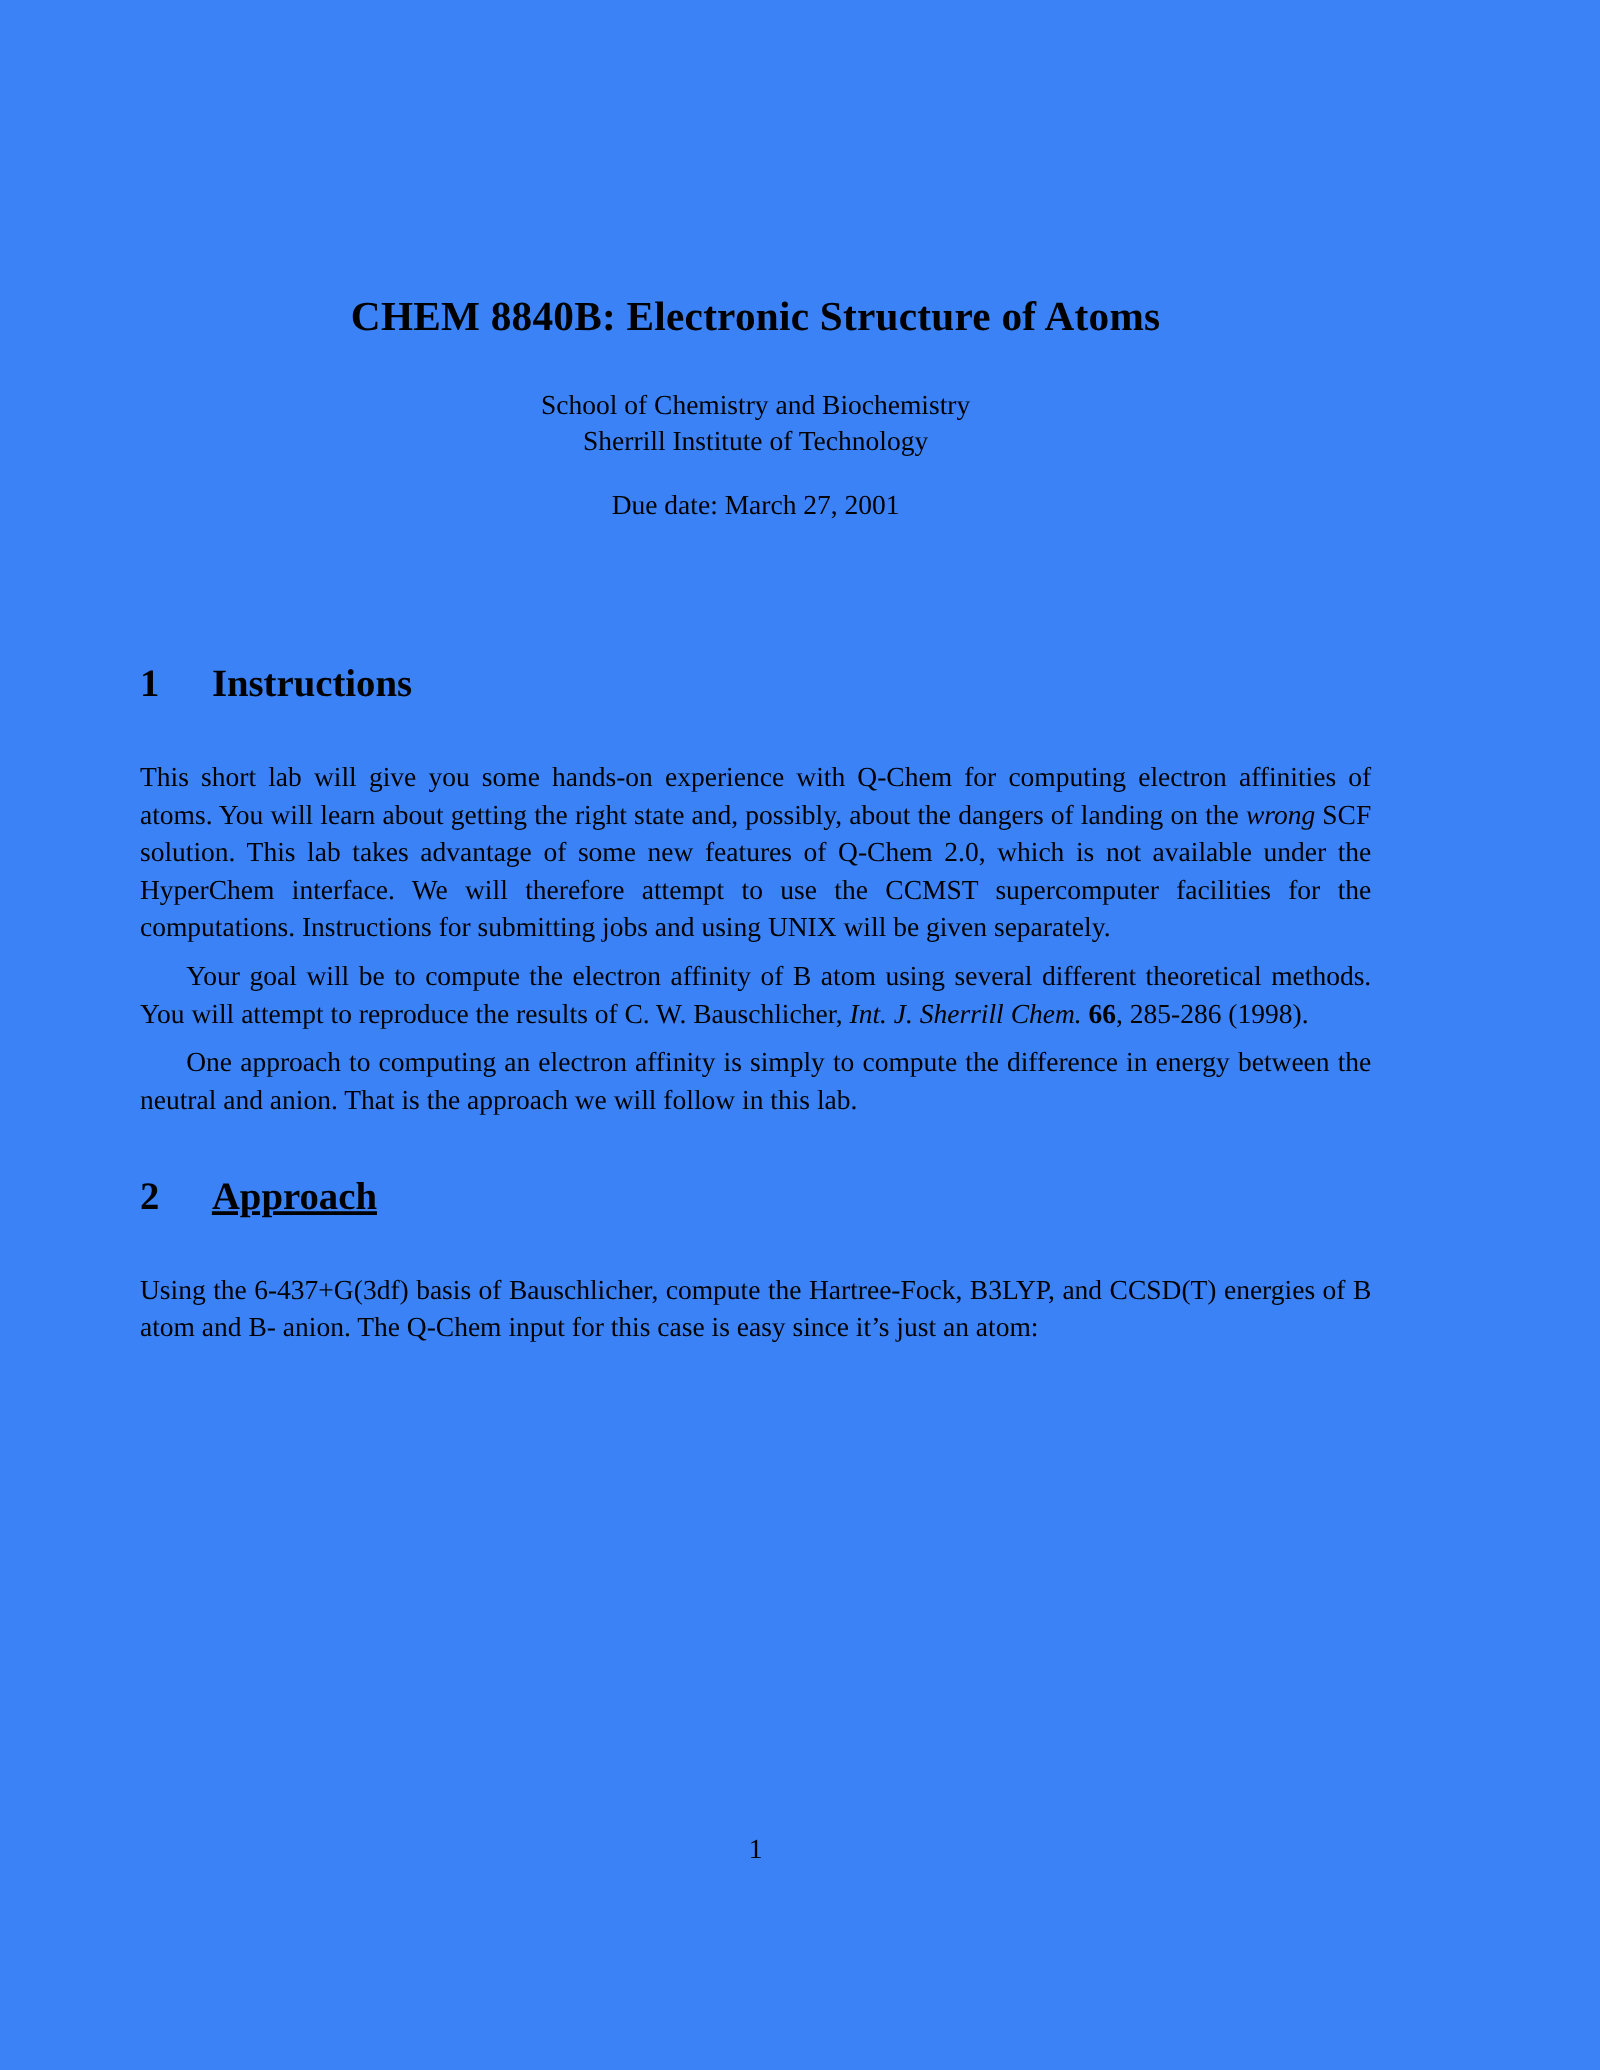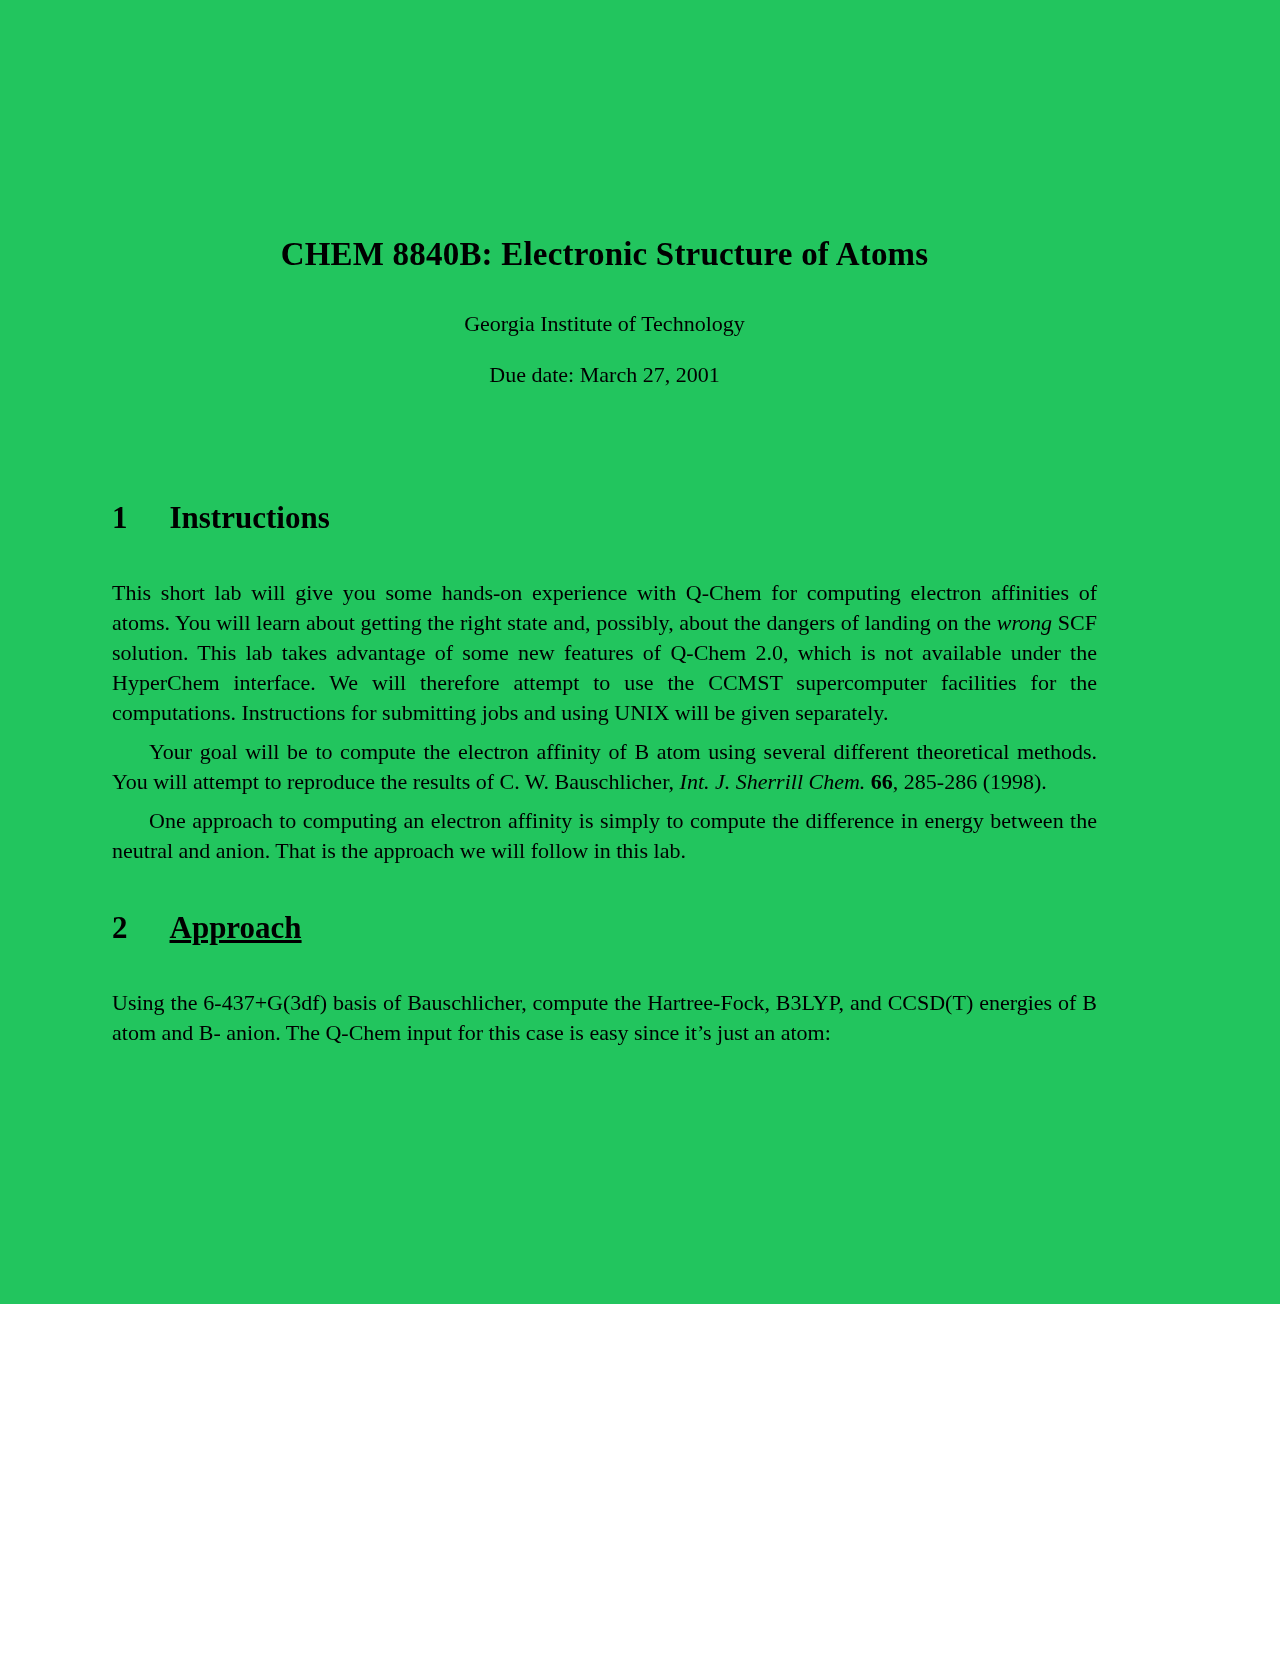--- a/index.html
+++ b/index.html
@@ -1,21 +1,21 @@
 <!DOCTYPE html>
 <html><head>
 <meta charset="utf-8">
 <style>
   * { box-sizing: border-box; }
   html, body { margin: 0; padding: 0; background: #ffffff; }
   .page {
     position: relative;
     width: 1280px;
-    height: 1304px;
-    background: #22c55e;
+    height: 1656px;
+    background: #3b82f6;
     color: #000000;
     font-family: "Liberation Serif", "DejaVu Serif", serif;
     overflow: hidden;
   }
   .content {
     margin-left: 112px;
     width: 985px;
     padding-top: 236px;
   }
   .doc-title {
@@ -67,21 +67,22 @@
 </style>
 </head>
 <body>
 
 <div class="page">
   <div class="content">
 
     <h1 class="doc-title">CHEM 8840B: Electronic Structure of Atoms</h1>
 
     <div class="author-block">
-      <div>Georgia Institute of Technology</div>
+      <div>School of Chemistry and Biochemistry</div>
+      <div>Sherrill Institute of Technology</div>
     </div>
 
     <div class="due-date">Due date: March 27, 2001</div>
 
     <h2 class="section-heading sec-1"><span class="sec-num">1</span><span>Instructions</span></h2>
 
     <p class="body-par first"><span>This short lab will give you some hands-on experience with Q-Chem for computing electron affinities of atoms. You will learn about getting the right state and, possibly, about the dangers of landing on the </span><em>wrong</em><span> SCF solution. This lab takes advantage of some new features of Q-Chem 2.0, which is not available under the HyperChem interface. We will therefore attempt to use the CCMST supercomputer facilities for the computations. Instructions for submitting jobs and using UNIX will be given separately.</span></p>
 
     <p class="body-par indent"><span>Your goal will be to compute the electron affinity of B atom using several different theoretical methods. You will attempt to reproduce the results of C. W. Bauschlicher, </span><em>Int. J. Sherrill Chem.</em> <strong>66</strong><span>, 285-286 (1998).</span></p>
 

